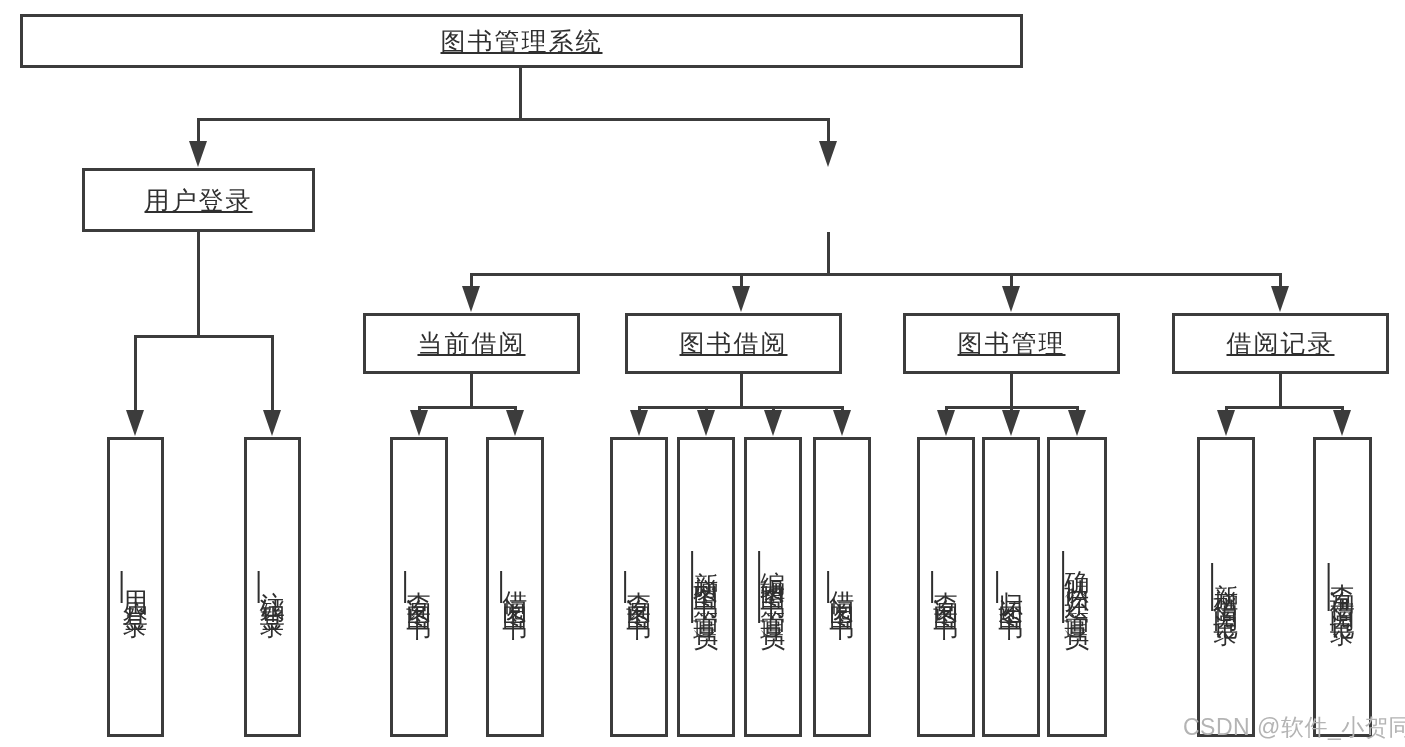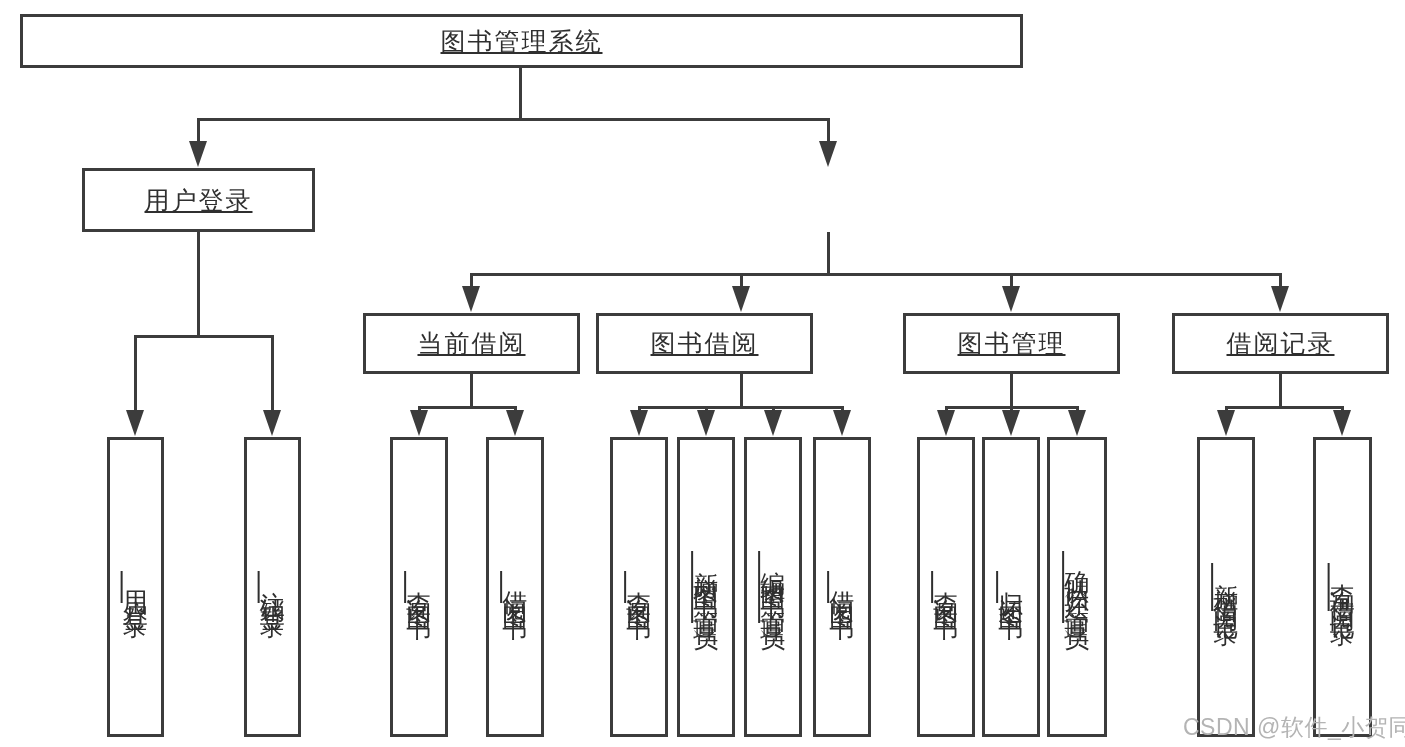--- a/index.html
+++ b/index.html
@@ -64,21 +64,21 @@
     <span class="lbl">图书管理系统</span>
   </div>
 
   <div class="box" style="left:82px;top:168px;width:233px;height:64px">
     <span class="lbl">用户登录</span>
   </div>
 
   <div class="box" style="left:363px;top:313px;width:217px;height:61px">
     <span class="lbl">当前借阅</span>
   </div>
-  <div class="box" style="left:596px;top:313px;width:217px;height:61px">
+  <div class="box" style="left:625px;top:313px;width:217px;height:61px">
     <span class="lbl">图书借阅</span>
   </div>
   <div class="box" style="left:903px;top:313px;width:217px;height:61px">
     <span class="lbl">图书管理</span>
   </div>
   <div class="box" style="left:1172px;top:313px;width:217px;height:61px">
     <span class="lbl">借阅记录</span>
   </div>
 
   <div class="box v" style="left:107px;top:437px;width:57px;height:300px">

